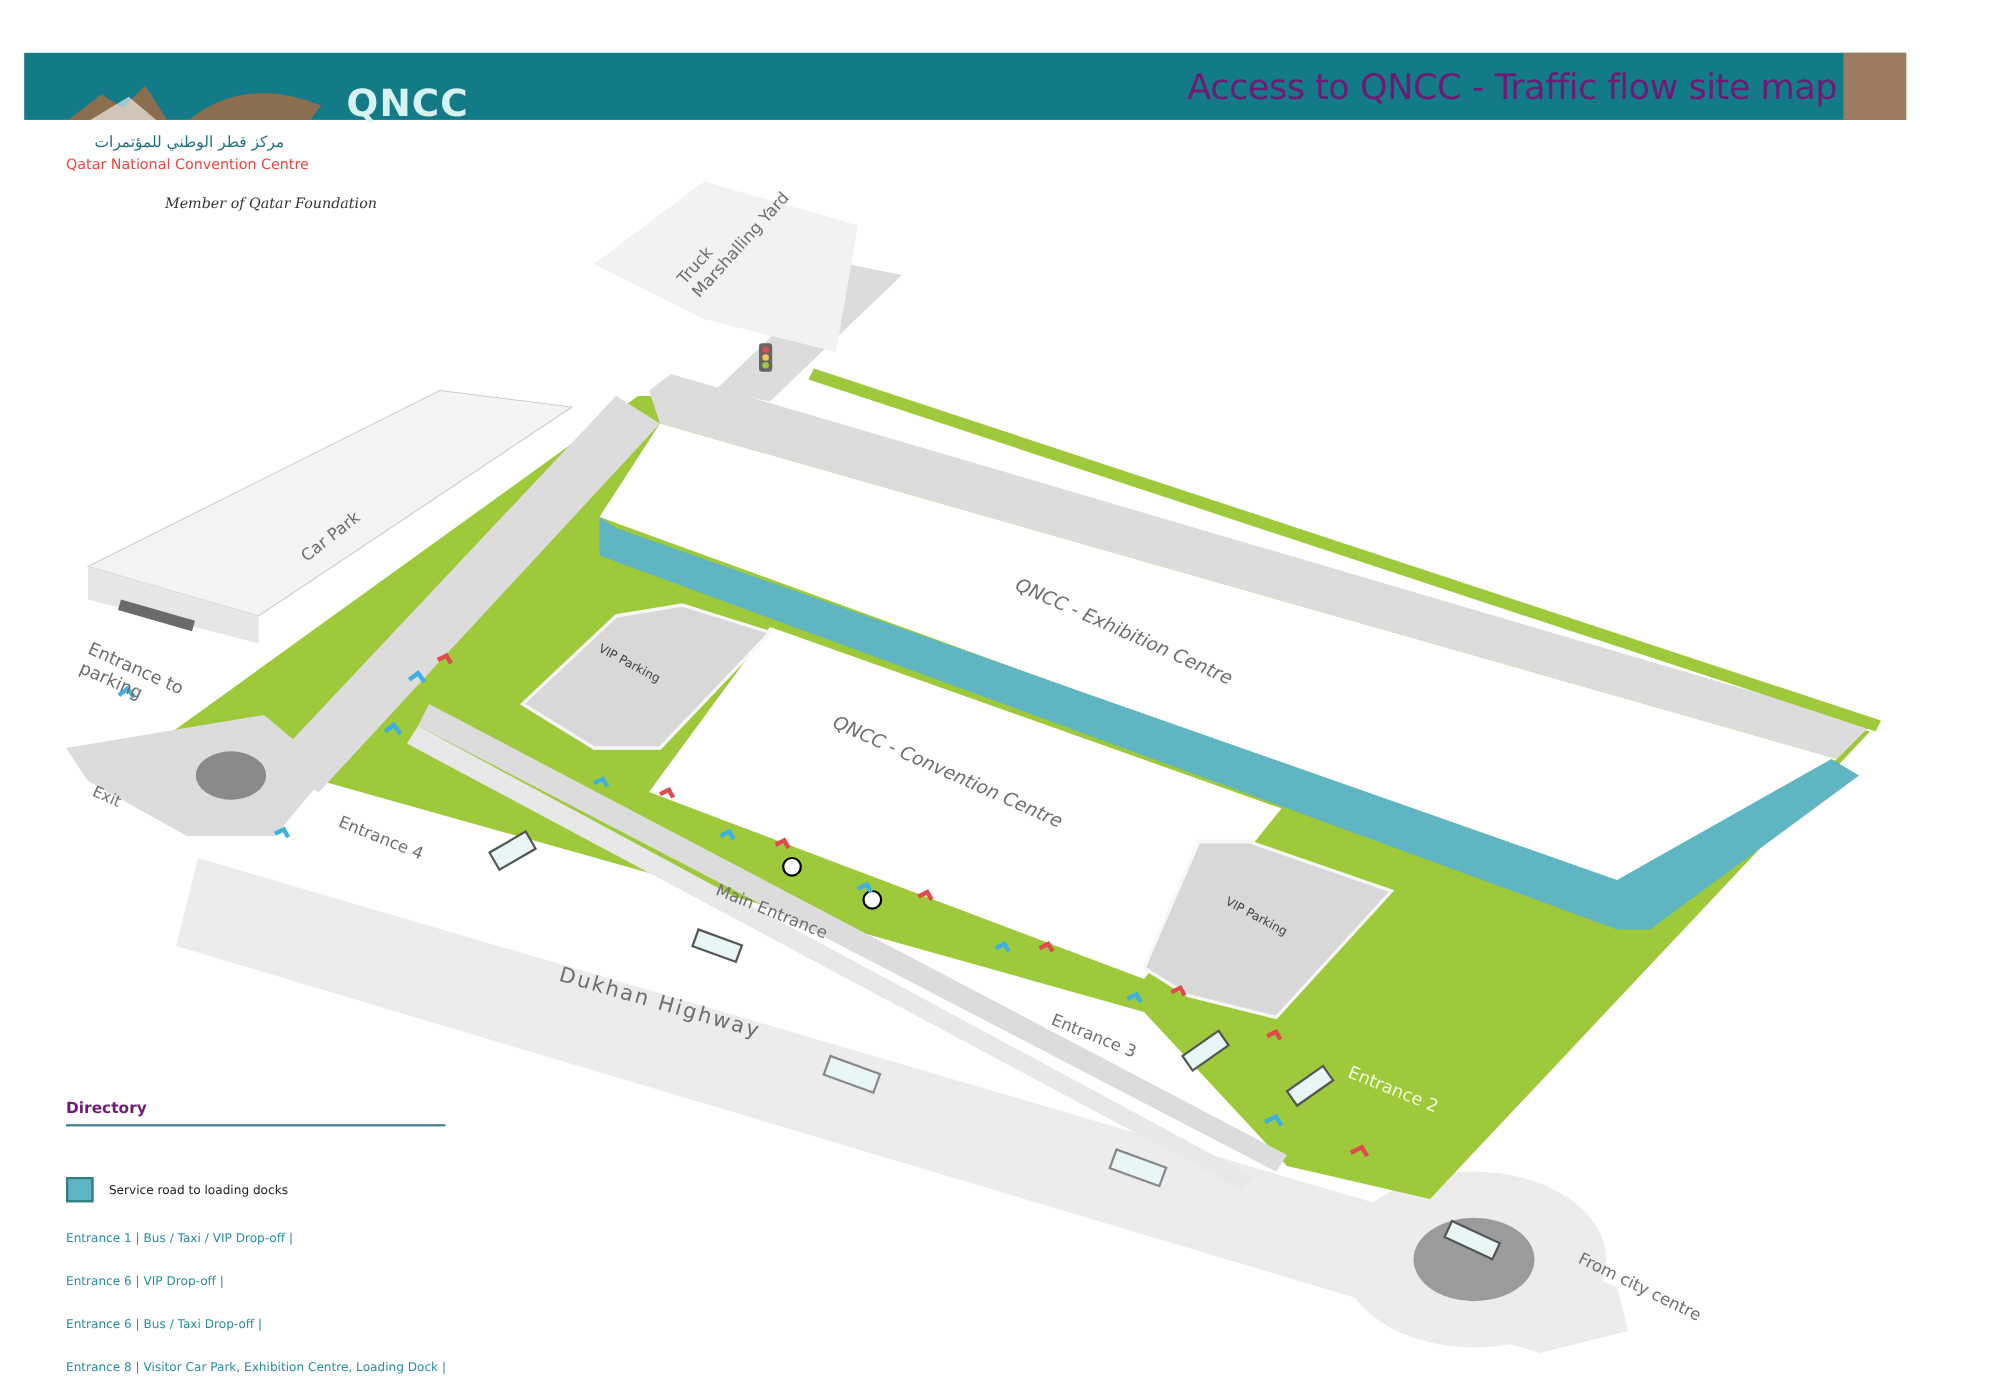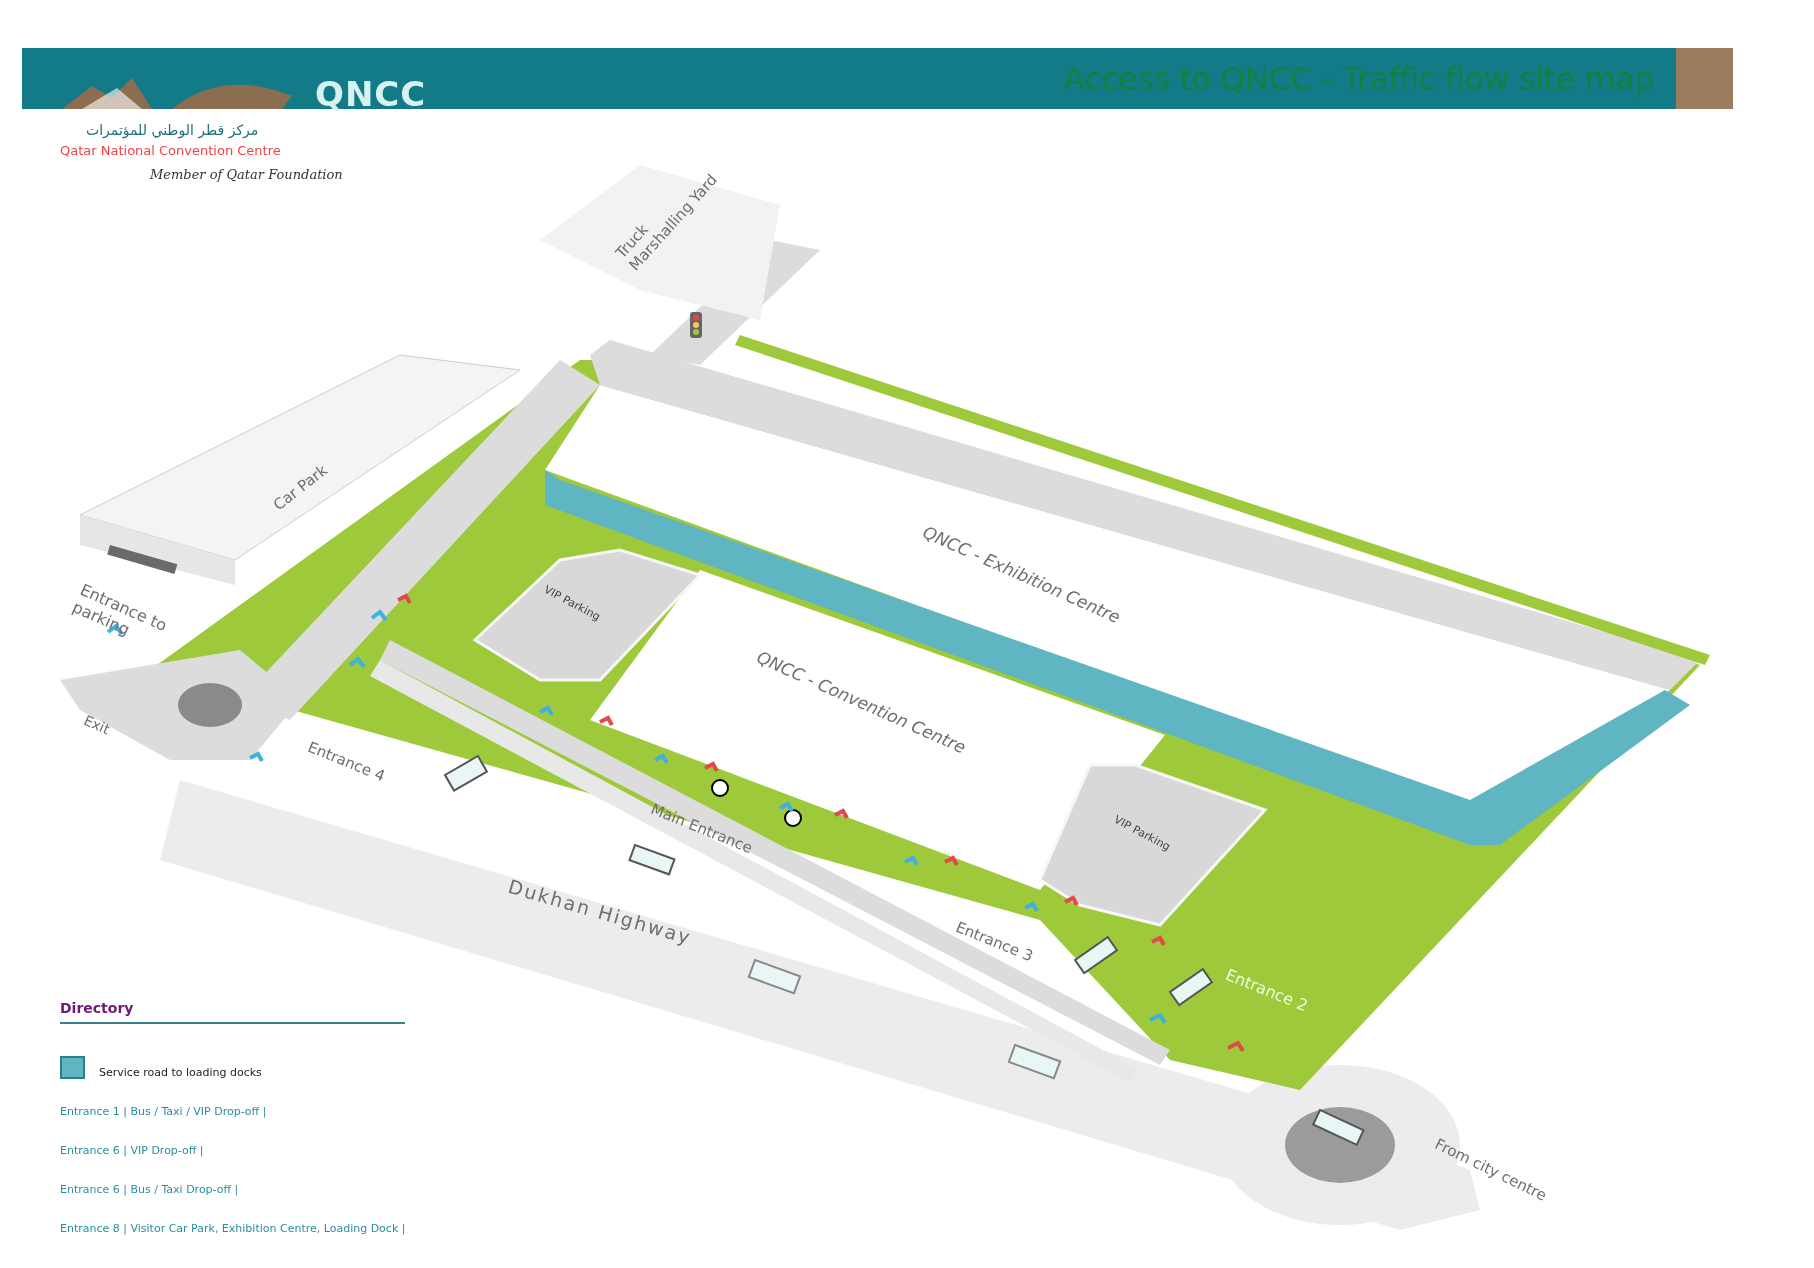--- a/index.html
+++ b/index.html
@@ -8,38 +8,38 @@
 
   .header-bar {
     position: absolute; left: 22px; top: 48px; width: 1710px; height: 61px;
     background: #137b88;
   }
   .header-accent {
     position: absolute; left: 1676px; top: 48px; width: 57px; height: 61px;
     background: #9c7b5e;
   }
   .header-title {
-    position: absolute; right: 160px; top: 60px; color: #15803d;
+    position: absolute; right: 144px; top: 60px; color: #701a75;
     font-family: "DejaVu Sans", sans-serif; font-size: 32px; letter-spacing: -0.5px;
   }
   .logo-art { position: absolute; left: 22px; top: 48px; width: 400px; height: 61px; }
   .logo-text {
     position: absolute; left: 298px; top: 74px; color: #d7f3f1; font-weight: bold;
     font-size: 34px; letter-spacing: 1px; font-family: "DejaVu Sans", sans-serif; margin-left: 17px;
   }
   .org-arabic { position: absolute; left: 60px; top: 122px; font-size: 14px; color: #1d6f80; font-family: "DejaVu Sans", sans-serif; margin-left: 26px; }
   .org-name { position: absolute; left: 60px; top: 143px; font-size: 13px; color: #ef4444; font-family: "DejaVu Sans", sans-serif; }
-  .org-member { position: absolute; left: 150px; top: 167px; font-size: 13px; color: #333; font-style: italic; font-family: "DejaVu Serif", serif; }
+  .org-member { position: absolute; left: 150px; top: 178px; font-size: 13px; color: #333; font-style: italic; font-family: "DejaVu Serif", serif; }
 
   .map { position: absolute; left: 0; top: 0; width: 1814px; height: 1268px; }
 
   .directory { position: absolute; left: 60px; top: 1000px; width: 345px; }
   .dir-title { font-size: 14px; font-weight: bold; color: #701a75; font-family: "DejaVu Sans", sans-serif; }
   .dir-rule { margin-top: 6px; height: 2px; background: #3d7f88; width: 345px; }
-  .dir-legend { margin-top: 32px; display: flex; align-items: flex-end; }
+  .dir-legend { margin-top: 46px; display: flex; align-items: center; }
   .dir-swatch { width: 25px; height: 23px; background: #5fb5c1; border: 2px solid #2e7f8a; margin-right: 14px; }
   .dir-legend-label { font-size: 11px; color: #222; font-family: "DejaVu Sans", sans-serif; }
   .dir-entry { font-size: 11px; color: #2a8da0; margin-top: 26px; font-family: "DejaVu Sans", sans-serif; white-space: nowrap; }
 
   .lbl { position: absolute; font-family: "DejaVu Sans", sans-serif; color: #6e6e6e; transform-origin: left top; white-space: nowrap; }
 </style>
 </head>
 <body>
 
 <div class="header-bar"></div>

